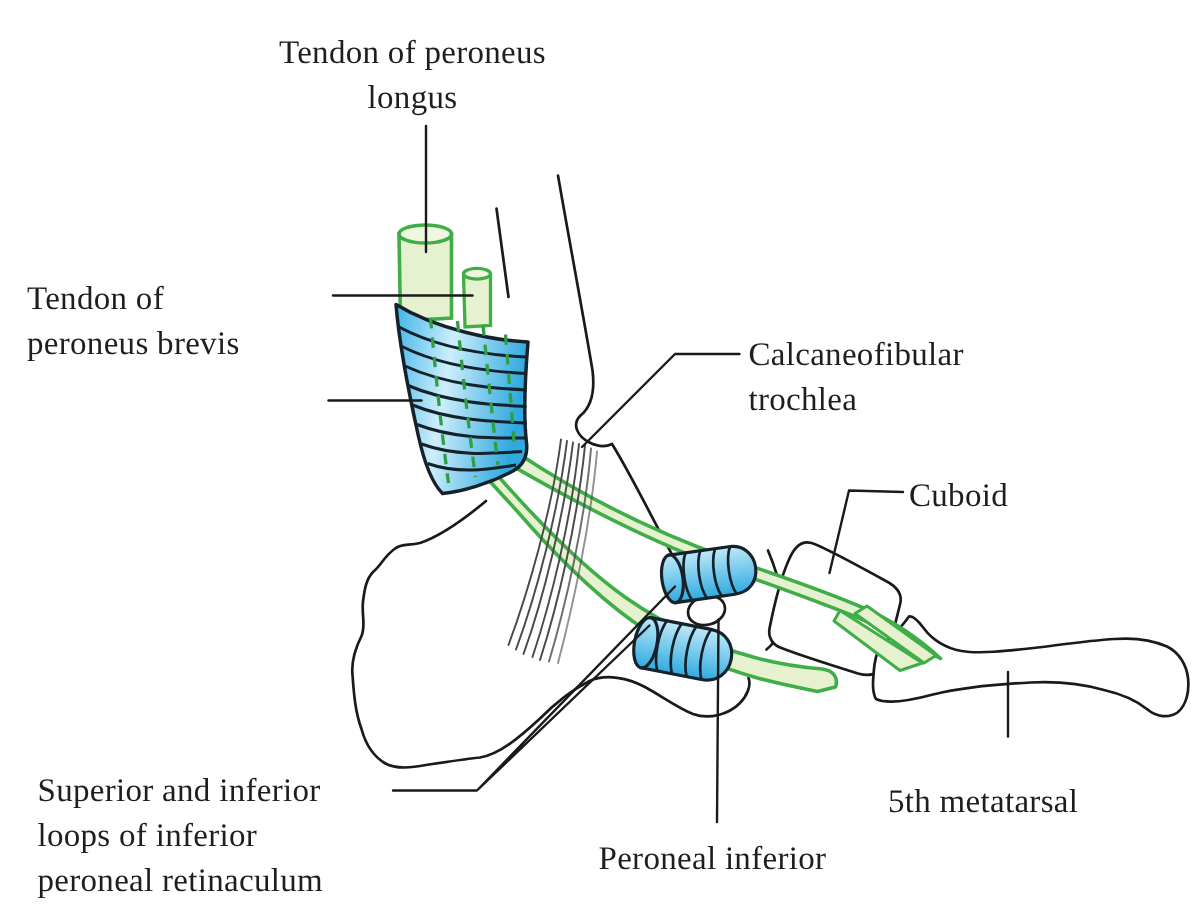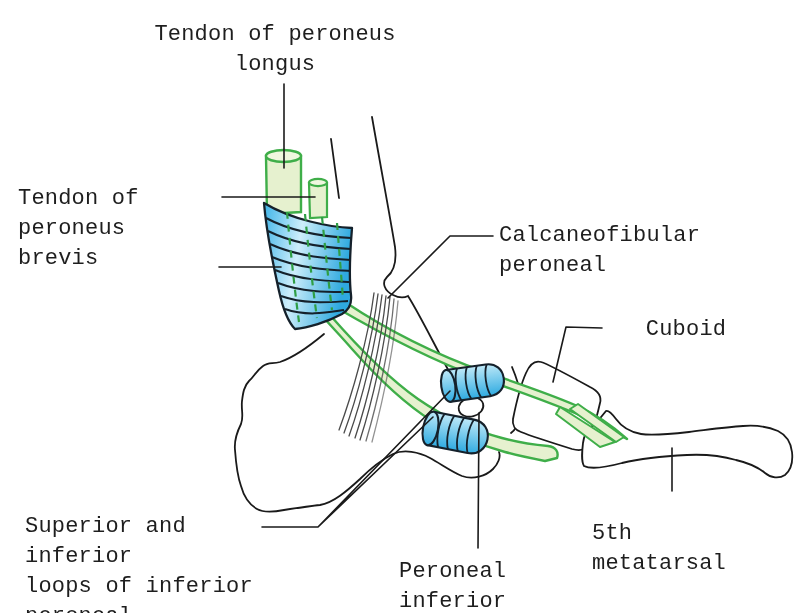--- a/index.html
+++ b/index.html
@@ -1,17 +1,17 @@
 <!DOCTYPE html>
 <html><head>
 <meta charset="utf-8">
 <style>
   html,body{margin:0;padding:0;background:#ffffff;}
   .stage{position:relative;width:800px;height:613px;background:#ffffff;overflow:hidden;
-         font-family:Liberation Mono, monospace;}
+         font-family:Liberation Serif, serif;}
   .stage svg{position:absolute;left:0;top:0;}
   .lbl{position:absolute;font-size:22px;line-height:30px;color:#1e1e1e;
        white-space:pre-line;letter-spacing:.2px;}
   .lbl.center{text-align:center;}
   .lbl.right{text-align:left;}
   .lbl.left{text-align:left;}
 </style>
 </head>
 <body>
 
@@ -160,23 +160,23 @@
   </svg>
 
   <div class="lbl center" style="left:130px;top:20px;width:290px;">Tendon of peroneus
 longus</div>
 
   <div class="lbl right" style="left:18px;top:184px;width:200px;">Tendon of
 peroneus brevis</div>
 
 
   <div class="lbl left" style="left:499px;top:221px;width:220px;">Calcaneofibular
-peroneal</div>
+trochlea</div>
 
-  <div class="lbl left" style="left:626px;top:315px;width:120px;text-align:center;">Cuboid</div>
+  <div class="lbl left" style="left:606px;top:315px;width:120px;">Cuboid</div>
 
   <div class="lbl left" style="left:592px;top:519px;width:180px;">5th metatarsal</div>
 
   <div class="lbl right" style="left:25px;top:512px;width:250px;">Superior and inferior
 loops of inferior
 peroneal retinaculum</div>
 
   <div class="lbl left" style="left:399px;top:557px;width:220px;">Peroneal inferior</div>
 </div>
 

